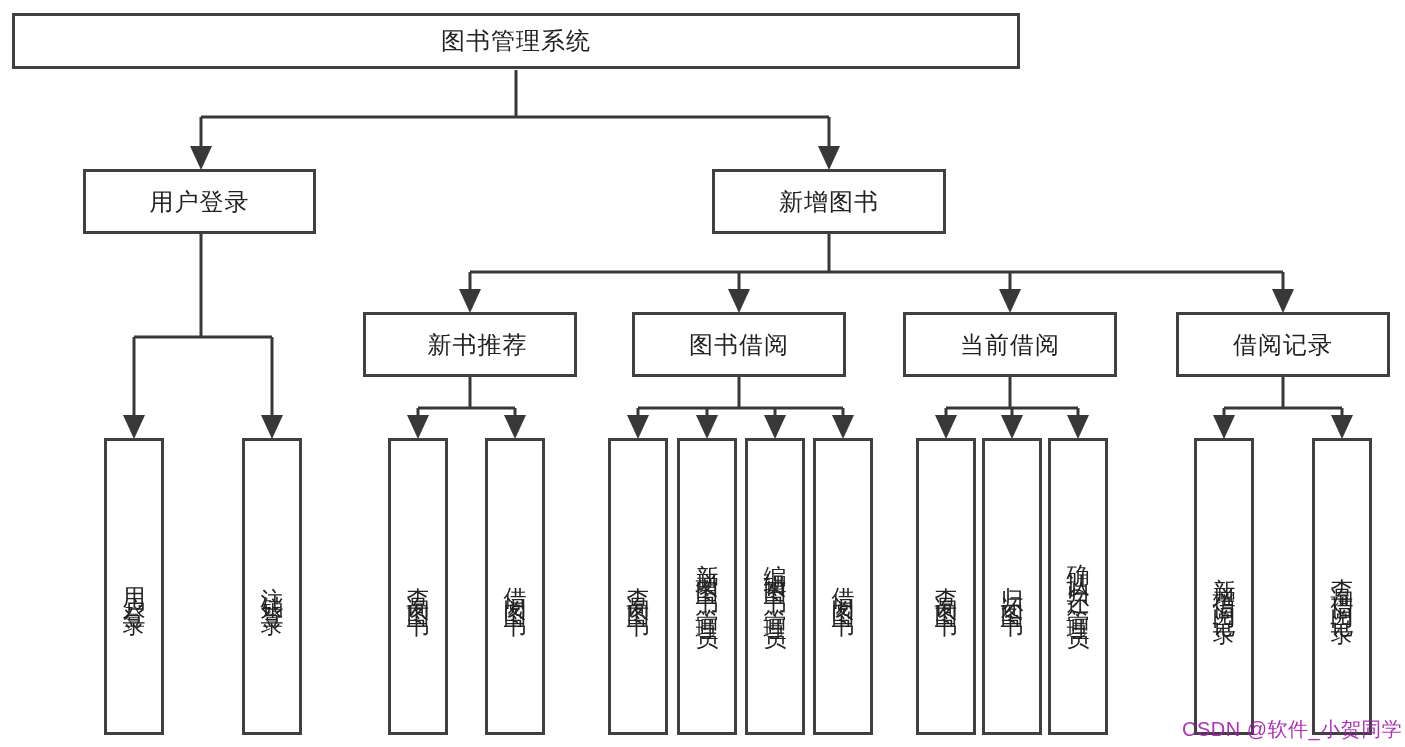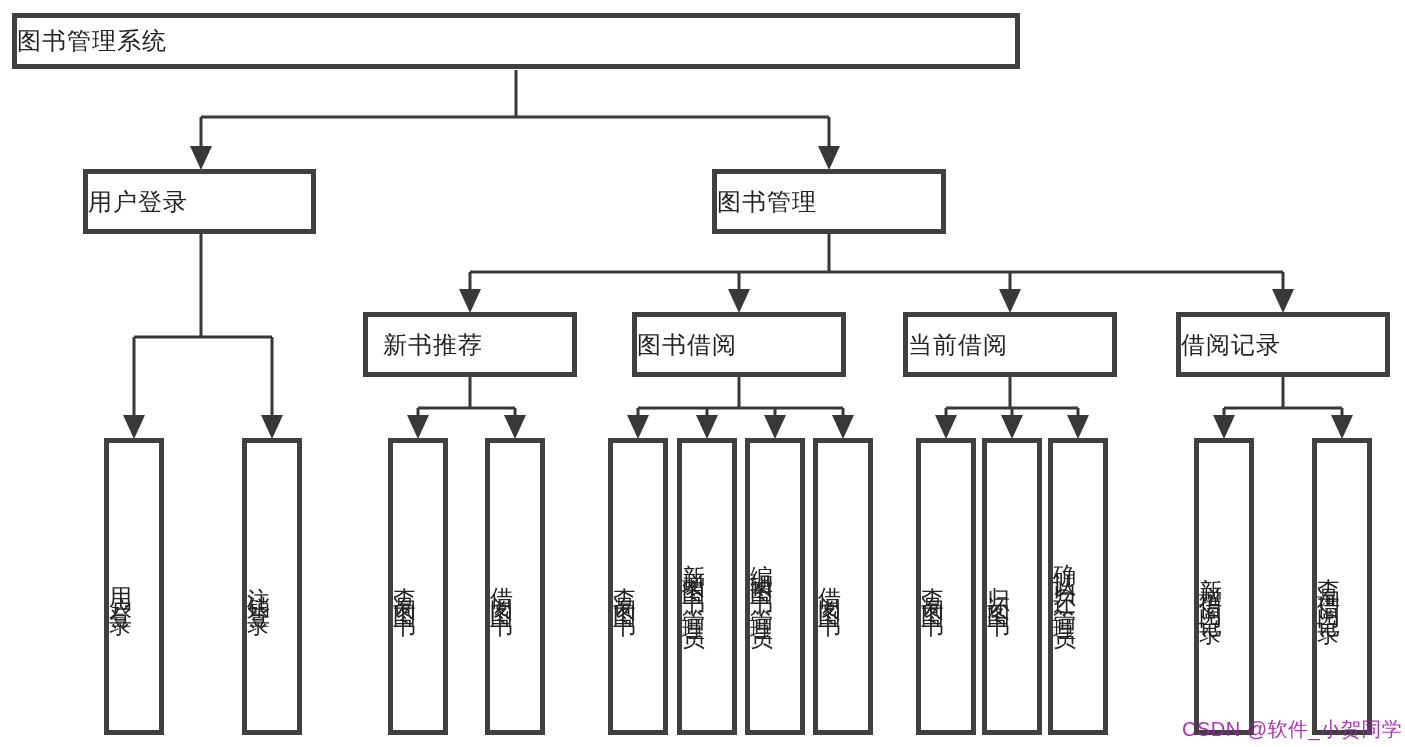--- a/index.html
+++ b/index.html
@@ -18,24 +18,25 @@
   svg.connectors {
     position: absolute;
     left: 0; top: 0;
     width: 1405px;
     height: 747px;
     z-index: 1;
   }
   .box {
     position: absolute;
     box-sizing: border-box;
-    border: 5px solid #404040;
+    border: 3px solid #404040;
     background: #ffffff;
     display: flex;
     align-items: center;
+    justify-content: center;
     color: #222222;
     z-index: 2;
   }
   .hnode {
     font-size: 24px;
     letter-spacing: 1px;
     white-space: nowrap;
   }
   .root  { left: 12px;  top: 13px;  width: 1008px; height: 56px; }
   .lvl2  { top: 169px; height: 65px; }
@@ -103,21 +104,21 @@
   </svg>
 
   <div class="box hnode root">
     <span>图书管理系统</span>
   </div>
 
   <div class="box hnode lvl2" style="left:83px; width:233px;">
     <span>用户登录</span>
   </div>
   <div class="box hnode lvl2" style="left:712px; width:234px;">
-    <span>图书管理</span>
+    <span>新增图书</span>
   </div>
 
   <div class="box hnode lvl3" style="left:363px;padding-left:15px;">
     <span>新书推荐</span>
   </div>
   <div class="box hnode lvl3" style="left:903px;">
     <span>当前借阅</span>
   </div>
   <div class="box hnode lvl3" style="left:632px;">
     <span>图书借阅</span>

